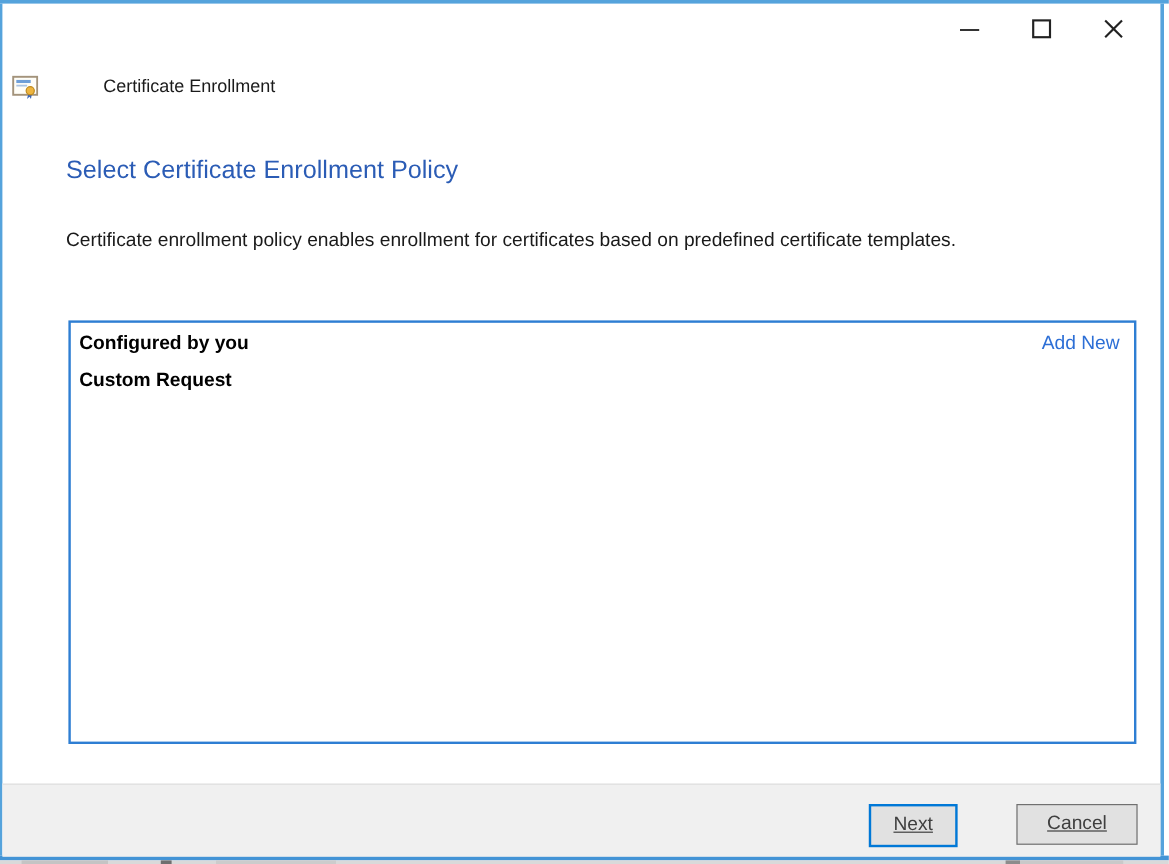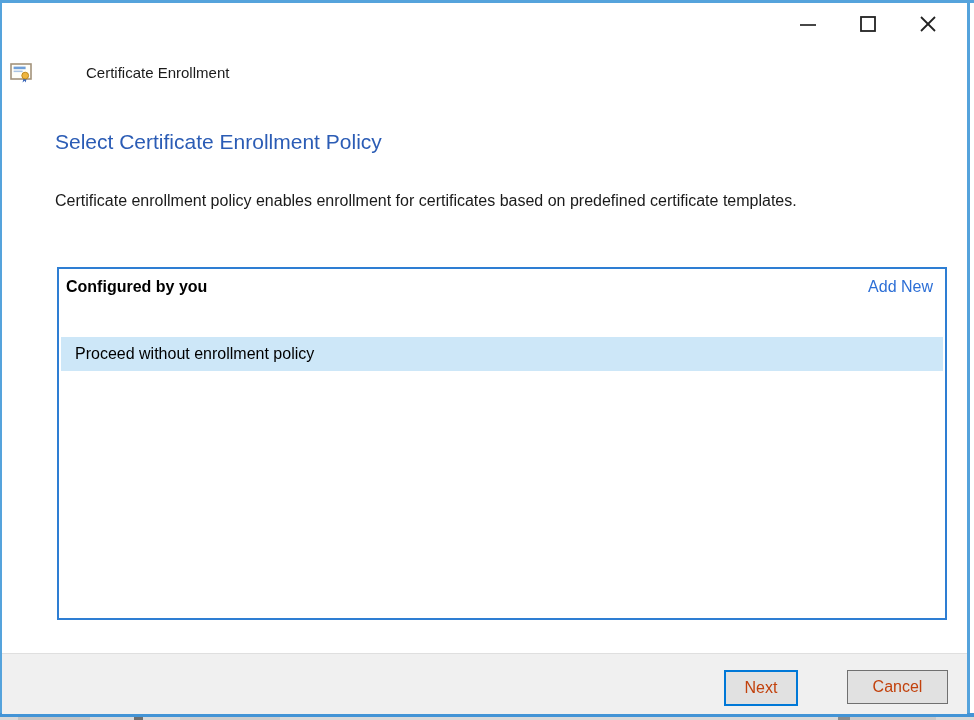--- a/index.html
+++ b/index.html
@@ -51,22 +51,22 @@
     background:#cde7f8;display:flex;align-items:center;padding-left:14px;box-sizing:border-box;
     font-size:16px;color:#000000;white-space:nowrap;
   }
 
   
   .footer{
     left:2px;top:653px;width:965px;height:60px;background:#f0f0f0;border-top:1px solid #dfdfdf;
   }
   .dlg-btn{
     position:absolute;display:flex;align-items:center;justify-content:center;
-    font-family:"Liberation Sans", sans-serif;font-size:16px;color:#c2410c;
-    background:#e1e1e1;box-sizing:border-box;cursor:default;padding:16px;
+    font-family:"Liberation Sans", sans-serif;font-size:16px;color:#404040;
+    background:#e1e1e1;box-sizing:border-box;cursor:default;padding:16px;text-decoration:underline;
   }
   .btn-next{left:724px;top:670px;width:74px;height:29px;border:2px solid #0078d7;}
   .btn-cancel{left:847px;top:670px;width:101px;height:29px;border:1px solid #707070;}
 
   
   .desktop-strip{left:0;top:717px;width:974px;height:3px;background:#d9d9d9;}
   .strip-mark{position:absolute;top:0;height:3px;}
   .m1{left:18px;width:72px;background:#c4c4c4;}
   .m2{left:134px;width:9px;background:#6f6f6f;}
   .m3{left:180px;width:100px;background:#cccccc;}
@@ -118,22 +118,22 @@
 <div class="abs page-heading">Select Certificate Enrollment Policy</div>
 <div class="abs page-desc">
   <div>Certificate enrollment policy enables enrollment for certificates based on predefined certificate templates.</div>
 </div>
 
 <div class="abs listbox">
   <div class="lb-header1">
     <span class="lb-group-label">Configured by you</span>
     <a class="lb-add-new">Add New</a>
   </div>
-  <div class="lb-item-selected">
-    <span>Proceed without enrollment policy</span>
+  <div class="lb-header2">
+    <span class="lb-group-label">Custom Request</span>
   </div>
 </div>
 
 <div class="abs footer"></div>
 <button class="dlg-btn btn-next">Next</button>
 <button class="dlg-btn btn-cancel">Cancel</button>
 
 <div class="abs desktop-strip">
   <span class="strip-mark m1"></span>
   <span class="strip-mark m2"></span>

